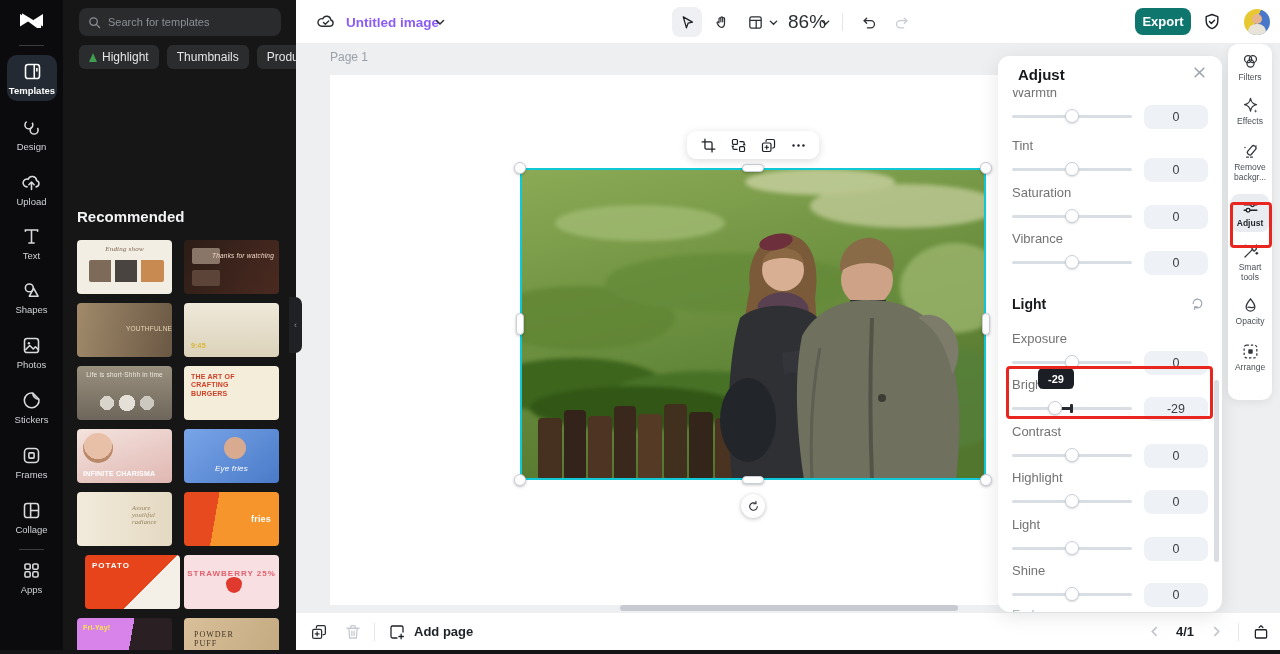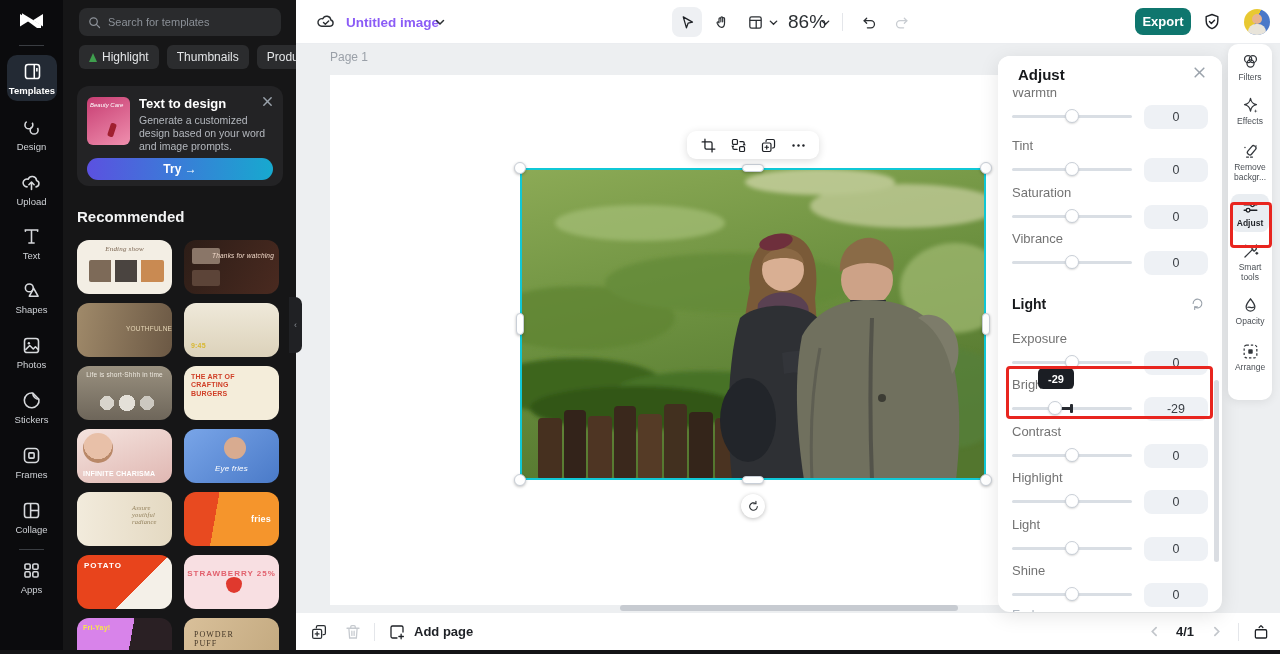--- a/index.html
+++ b/index.html
@@ -28,39 +28,39 @@
   .promo { position:absolute; left:14px; top:86px; width:206px; height:100px; background:#232325; border-radius:12px; }
   .promo-thumb { position:absolute; left:10px; top:11px; width:43px; height:48px; border-radius:6px; background:linear-gradient(150deg,#c73d72,#ef8fae); overflow:hidden; }
   .promo-thumb span { position:absolute; left:3px; top:5px; font-size:6px; font-style:italic; color:#fff; }
   .promo-thumb::after { content:""; position:absolute; left:22px; top:26px; width:6px; height:14px; background:#a02030; border-radius:2px; transform:rotate(18deg); }
   .promo-title { position:absolute; left:62px; top:10px; font-size:13px; font-weight:bold; color:#fff; }
   .promo-close { position:absolute; right:10px; top:10px; color:#9aa2ab; cursor:pointer; }
   .promo-desc { position:absolute; left:62px; top:28px; width:136px; font-size:10.5px; line-height:1.25; color:#b4b8be; }
   .try-btn { position:absolute; left:10px; top:72px; width:186px; height:22px; border:none; border-radius:11px; color:#fff; font-size:12px; font-weight:bold; font-family:inherit; cursor:pointer; }
   .rec-head { position:absolute; left:14px; top:208px; font-size:15px; font-weight:bold; color:#f2f3f4; }
   .grid { position:absolute; left:14px; top:240px; width:206px; display:grid; grid-template-columns:99px 99px; gap:9px 8px; }
-  .thumb { position:relative; width:95px; height:54px; border-radius:12px; overflow:hidden; cursor:pointer; }
+  .thumb { position:relative; width:95px; height:54px; border-radius:4px; overflow:hidden; cursor:pointer; }
   .thumb .tl { position:absolute; font-size:6.5px; letter-spacing:.2px; }
   .t1 { background:#f3eee4; } .t1 .tl { top:5px; left:0; right:0; text-align:center; color:#7a6450; font-family:"Liberation Serif",serif; font-style:italic; font-size:7px; }
   .t1::after { content:""; position:absolute; left:12px; top:20px; width:75px; height:22px; background:linear-gradient(90deg,#7d6a58 0 22px,#f3eee4 22px 26px,#4a4440 26px 48px,#f3eee4 48px 52px,#c98a52 52px); border-radius:2px; }
   .t2 { background:linear-gradient(120deg,#2c1d17,#4a2a20); } .t2 .tl { top:12px; right:5px; color:#f0d8c8; font-style:italic; }
   .t2::before { content:""; position:absolute; left:8px; top:8px; width:28px; height:16px; background:#8a7668; border-radius:2px; }
   .t2::after { content:""; position:absolute; left:8px; top:30px; width:28px; height:16px; background:#5c4438; border-radius:2px; }
   .t3 { background:linear-gradient(100deg,#a08a6a,#6b5844); } .t3 .tl { top:22px; right:6px; width:40px; color:#e8d8b8; }
   .t4 { background:linear-gradient(180deg,#efe9da,#dcd2ba); } .t4 .tl { bottom:8px; left:7px; color:#d8b832; font-size:7px; font-weight:bold; }
   .t5 { background:linear-gradient(180deg,#99907f,#6e665a); } .t5 .tl { top:5px; left:0; right:0; text-align:center; color:#eee9df; }
   .t5::after { content:""; position:absolute; left:20px; bottom:8px; width:60px; height:18px; background:radial-gradient(circle at 10px 9px,#d8d4cc 0 7px,transparent 7px),radial-gradient(circle at 30px 9px,#e4e0d8 0 8px,transparent 8px),radial-gradient(circle at 50px 9px,#ccc8c0 0 7px,transparent 7px); }
   .t6 { background:#f4edda; } .t6 .tl { top:7px; left:7px; width:55px; color:#d04028; font-weight:bold; font-size:7px; line-height:1.2; }
   .t7 { background:linear-gradient(160deg,#f4e3de,#e0b7b2); } .t7 .tl { bottom:6px; left:6px; color:#fff; font-weight:bold; font-size:7px; }
   .t7::before { content:""; position:absolute; left:6px; top:4px; width:30px; height:30px; border-radius:50%; background:radial-gradient(circle at 50% 40%,#e8c0a8 0 60%,#b98868 61%); }
   .t8 { background:linear-gradient(140deg,#79a5e8,#4a7ac8); } .t8 .tl { bottom:10px; left:0; right:0; text-align:center; color:#fff; font-style:italic; font-size:8px; }
   .t8::before { content:""; position:absolute; left:40px; top:8px; width:22px; height:22px; border-radius:50%; background:#d8ab90; }
   .t9 { background:linear-gradient(90deg,#f2ebdc,#e4d9c2); } .t9 .tl { top:12px; right:6px; width:34px; color:#93805c; font-family:"Liberation Serif",serif; font-style:italic; }
   .t10 { background:linear-gradient(100deg,#e84a20 0 34%,#f5952c 34%); } .t10 .tl { top:22px; right:8px; color:#fff; font-weight:bold; font-size:9px; }
-  .t11 { background:linear-gradient(135deg,#e8441c 0 62%,#f4f0e8 62%); } .t11 .tl { top:6px; left:7px; color:#fff; font-weight:bold; font-size:8px; letter-spacing:1px; }
+  .t11 { background:linear-gradient(135deg,#e8441c 0 62%,#f4f0e8 62%);margin-left:8px; } .t11 .tl { top:6px; left:7px; color:#fff; font-weight:bold; font-size:8px; letter-spacing:1px; }
   .t12 { background:#f8dfe2; } .t12 .tl { top:14px; left:0; right:0; text-align:center; color:#e2626e; font-weight:bold; font-size:8px; letter-spacing:1px; }
   .t12::before { content:""; position:absolute; left:42px; top:22px; width:16px; height:16px; border-radius:50% 50% 50% 50%/40% 40% 60% 60%; background:#e0392e; }
   .t13 { background:linear-gradient(100deg,#d883ea 0 55%,#2a2024 55%); } .t13 .tl { top:6px; left:6px; color:#f7e84a; font-weight:bold; font-size:7px; }
   .t14 { background:linear-gradient(120deg,#d9c09a,#c2a87e); } .t14 .tl { top:12px; left:10px; width:50px; color:#453828; font-family:"Liberation Serif",serif; font-size:8px; letter-spacing:1px; }
   .collapse-tab { position:absolute; left:289px; top:297px; width:13px; height:56px; background:#202124; border-radius:0 7px 7px 0; z-index:26; display:flex; align-items:center; justify-content:center; color:#8b9097; font-size:9px; cursor:pointer; }
 
   
   .top-toolbar { position:absolute; left:296px; top:0; width:984px; height:44px; background:#fff; border-bottom:1px solid #ebedf0; z-index:20; }
   .tt { position:absolute; top:0; height:44px; display:flex; align-items:center; }
   .doc-title { font-size:13.5px; font-weight:bold; color:#8b5cf6; }
@@ -232,34 +232,20 @@
           <span>Highlight</span>
         </div>
       <div class="chip">
           <span>Thumbnails</span>
         </div>
       <div class="chip">
           <span>Produ</span>
         </div>
     </div>
 
-    <div class="promo">
-      <div class="promo-thumb">
-          <span>Beauty Care</span>
-        </div>
-      <div class="promo-title">Text to design</div>
-      <div class="promo-close">
-        <svg width="11" height="11" viewBox="0 0 12 12" stroke="currentColor" stroke-width="1.6" stroke-linecap="round">
-            <line x1="2" y1="2" x2="10" y2="10"></line>
-            <line x1="10" y1="2" x2="2" y2="10"></line>
-          </svg>
-      </div>
-      <div class="promo-desc">Generate a customized design based on your word and image prompts.</div>
-      <button class="try-btn" style="background:linear-gradient(90deg,#5b51e0,#17a9cf)">Try →</button>
-    </div>
 
     <div class="rec-head">Recommended</div>
 
     <div class="grid">
       <div class="thumb t1">
           <span class="tl">Ending show</span>
         </div>
       <div class="thumb t2">
           <span class="tl">Thanks for watching</span>
         </div>

